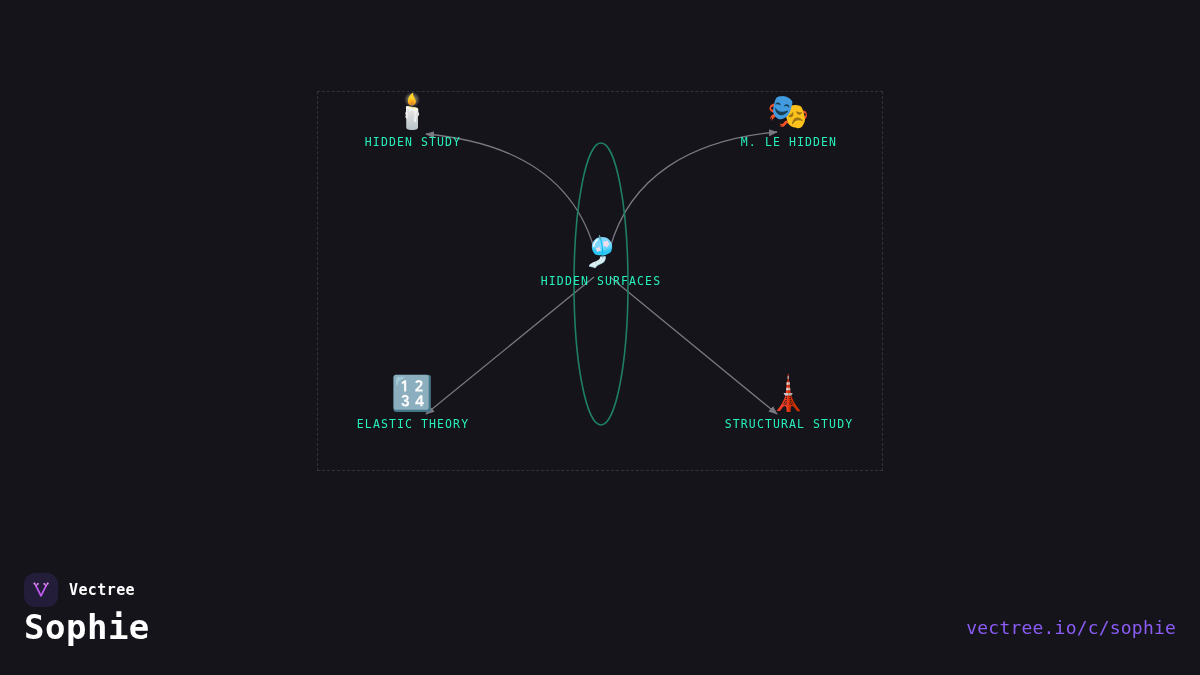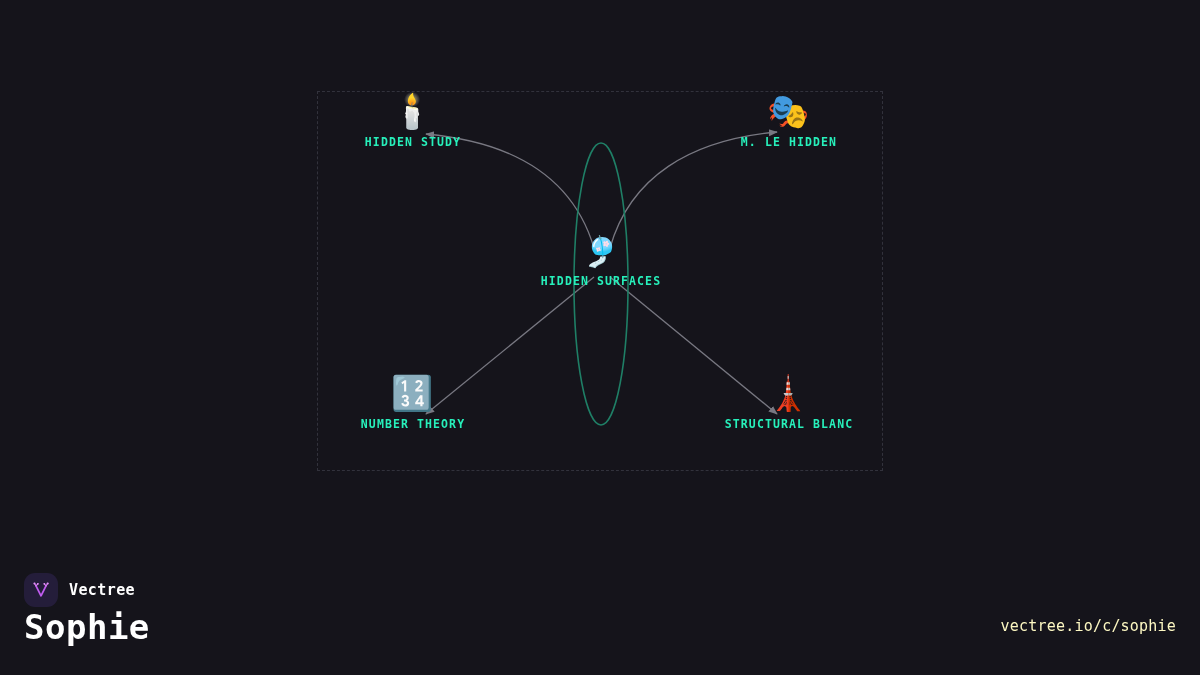--- a/index.html
+++ b/index.html
@@ -58,21 +58,21 @@
   .node.center-node .node-emoji {
     font-size: 30px;
     height: 36px;
     line-height: 34px;
   }
   .node-label {
     margin-top: 4px;
     font-family: "DejaVu Sans Mono", "Liberation Mono", monospace;
     font-size: 11.5px;
     letter-spacing: 1.1px;
-    font-weight: 700;
+    font-weight: 400;
     color: #27f0bb;
     white-space: nowrap;
     text-align: right;
   }
 
   
   #footer {
     position: absolute;
     left: 0;
     bottom: 0;
@@ -113,22 +113,22 @@
     font-weight: 700;
     color: #ffffff;
     letter-spacing: 0.5px;
     line-height: 40px;
   }
   #profile-url {
     position: absolute;
     right: 24px;
     top: 62px;
     font-family: "DejaVu Sans Mono", "Liberation Mono", monospace;
-    font-size: 15px;
-    color: #fef9c3;
+    font-size: 18px;
+    color: #8b5cf6;
     letter-spacing: 0.2px;
   }
 </style>
 </head>
 <body>
 
 <div id="graph-canvas">
 
   <svg id="edge-layer" viewBox="0 0 566 380" width="566" height="380">
     <defs>
@@ -158,26 +158,26 @@
     <span class="node-label">M. LE HIDDEN</span>
   </div>
 
   <div class="node center-node" style="left:283px; top:169px;">
     <span class="node-emoji">🎐</span>
     <span class="node-label">HIDDEN SURFACES</span>
   </div>
 
   <div class="node" style="left:95px; top:310px;">
     <span class="node-emoji">🔢</span>
-    <span class="node-label">NUMBER THEORY</span>
+    <span class="node-label">ELASTIC THEORY</span>
   </div>
 
   <div class="node" style="left:471px; top:310px;">
     <span class="node-emoji">🗼</span>
-    <span class="node-label">STRUCTURAL BLANC</span>
+    <span class="node-label">STRUCTURAL STUDY</span>
   </div>
 
 </div>
 
 <div id="footer">
 
   <div id="brand-row">
     <span id="brand-logo">
       <svg width="20" height="20" viewBox="0 0 24 24" aria-hidden="true">
         <path d="M6 7 L12 19 L18 7" fill="none" stroke="#c05cf0" stroke-width="2.1" stroke-linecap="round" stroke-linejoin="round"></path>

